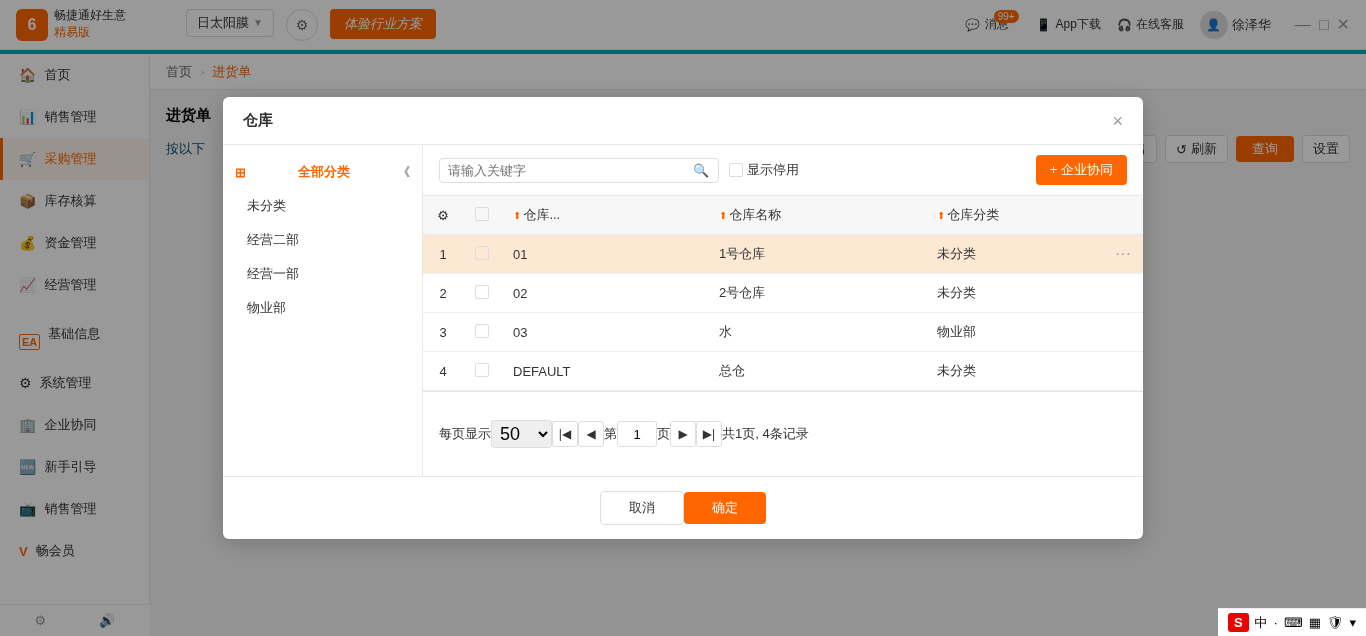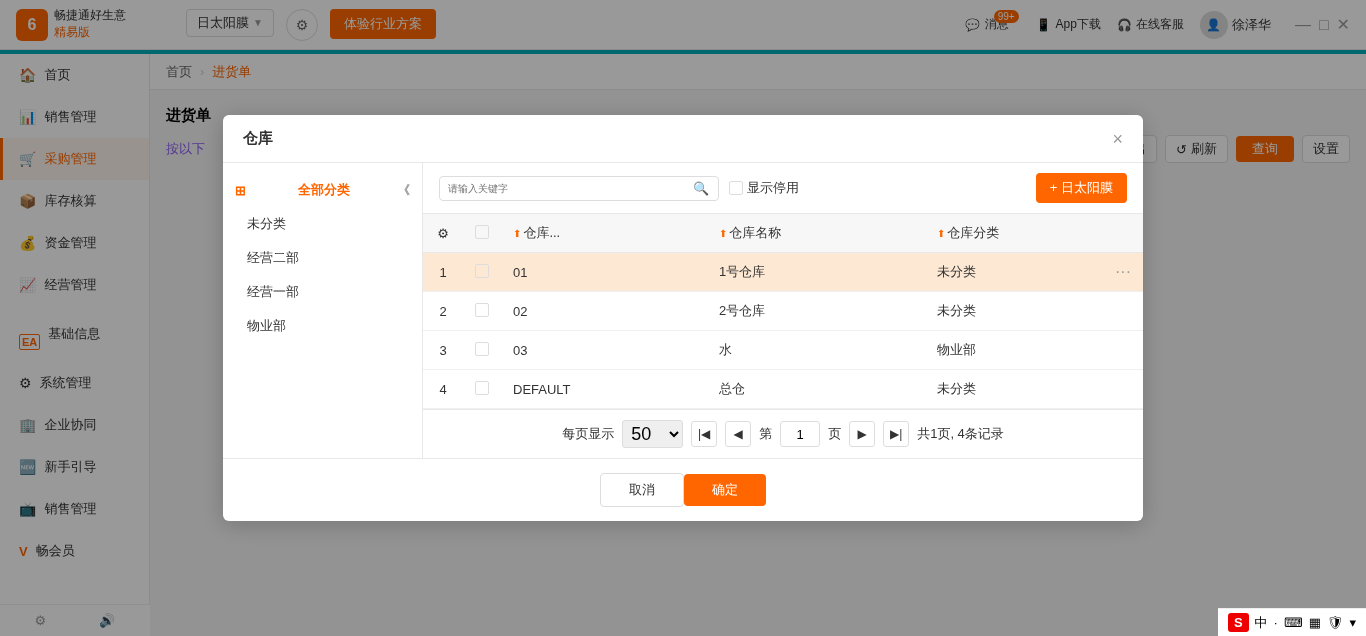--- a/index.html
+++ b/index.html
@@ -38,21 +38,21 @@
     }
     .store-selector .chevron { color: #999; font-size: 10px; }
     .header-middle { flex: 1; display: flex; align-items: flex-start; gap: 12px; padding-left: 20px; }
     .gear-btn {
       width: 32px; height: 32px; border-radius: 50%;
       border: 1px solid #ddd; display: flex; align-items: center; justify-content: center;
       cursor: pointer; color: #666; font-size: 14px;
     }
     .trial-btn {
       background: #f60; color: #fff; border: none; border-radius: 4px;
-      padding: 6px 14px; cursor: pointer; font-size: 13px;
+      padding: 6px 14px; cursor: pointer; font-size: 13px; font-style: italic;
     }
     .header-right { display: flex; align-items: center; gap: 16px; }
     .badge-item { display: flex; align-items: center; gap: 4px; color: #333; font-size: 12px; cursor: pointer; position: relative; }
     .badge { background: #f60; color: #fff; font-size: 10px; border-radius: 8px; padding: 1px 4px; position: absolute; top: -6px; right: -10px; text-align: right; }
     .user-area { display: flex; align-items: center; gap: 4px; color: #333; font-size: 13px; cursor: pointer; }
     .avatar { width: 28px; height: 28px; border-radius: 50%; background: #ddd; display: flex; align-items: center; justify-content: center; color: #999; font-size: 12px; }
 
     
     .main-layout { display: flex; height: 586px; }
 
@@ -144,21 +144,21 @@
     .right-panel { flex: 1; display: flex; flex-direction: column; overflow: hidden; }
     .right-toolbar {
       display: flex; align-items: center; gap: 10px; padding: 10px 16px;
       border-bottom: 1px solid #e8e8e8;
     }
     .search-box {
       display: flex; align-items: center; border: 1px solid #ddd; border-radius: 4px;
       padding: 4px 8px; gap: 6px; flex: 1; max-width: 280px;
     }
     .search-box input {
-      border: none; outline: none; font-size: 10px; color: #333; width: 100%;
+      border: none; outline: none; font-size: 13px; color: #333; width: 100%;
       background: transparent;
     }
     .search-icon { color: #999; }
     .show-disabled { display: flex; align-items: center; gap: 4px; color: #333; font-size: 13px; cursor: pointer; }
     .checkbox { width: 14px; height: 14px; border: 1px solid #ddd; border-radius: 2px; }
     .add-warehouse-btn {
       margin-left: auto;
       background: #f60; color: #fff; border: none; border-radius: 4px;
       padding: 6px 14px; cursor: pointer; font-size: 13px;
     }
@@ -169,22 +169,22 @@
     td { padding: 10px 12px; font-size: 13px; color: #333; border-bottom: 1px solid #f0f0f0; }
     tr.selected td { background: #fde8d4; }
     .th-gear { width: 40px; text-align: center; }
     .th-check { width: 36px; text-align: center; }
     .col-num { width: 40px; text-align: center; }
     .sort-icon { color: #f60; font-size: 10px; margin-right: 2px; }
     .row-check { width: 14px; height: 14px; border: 1px solid #ddd; border-radius: 2px; display: inline-block; }
     .more-btn { color: #999; font-size: 16px; cursor: pointer; }
     
     .pagination {
-      display: flex; align-items: center; justify-content: center; gap: 8px;
-      padding: 10px 16px; border-top: 1px solid #e8e8e8; font-size: 13px; color: #333;
+      display: flex; align-items: center; justify-content: flex-start; 
+      padding: 28px 16px; border-top: 1px solid #e8e8e8; font-size: 13px; color: #333;
     }
     .page-btn {
       width: 26px; height: 26px; border: 1px solid #ddd; border-radius: 3px;
       display: flex; align-items: center; justify-content: center;
       cursor: pointer; color: #333; background: #fff; font-size: 12px;
     }
     .page-input {
       width: 40px; height: 26px; border: 1px solid #ddd; border-radius: 3px;
       text-align: center; font-size: 13px; outline: none;
     }
@@ -210,21 +210,21 @@
 
     .teal-bar {
       background: #00b0b9;
       height: 4px;
       width: 100%;
     }
 
     .content-inner { padding: 16px; }
     .section-title { font-size: 15px; font-weight: bold; margin-bottom: 10px; }
     .filter-row { display: flex; align-items: center; gap: 8px; margin-bottom: 10px; font-size: 13px; }
-    .filter-label { color: #8b5cf6; }
+    .filter-label { color: #0c4a6e; }
   </style>
 </head>
 <body>
 
 <div class="top-header">
   <div class="logo-area">
     <div class="logo-icon">
       <span>6</span>
     </div>
     <div>
@@ -387,21 +387,21 @@
 
         <div class="right-toolbar">
           <div class="search-box">
             <input type="text" placeholder="请输入关键字" style="">
             <span class="search-icon">🔍</span>
           </div>
           <label class="show-disabled">
             <span class="checkbox"></span>
             <span>显示停用</span>
           </label>
-          <button class="add-warehouse-btn">+ 日太阳膜</button>
+          <button class="add-warehouse-btn">+ 企业协同</button>
         </div>
 
         <div class="table-area">
           <table>
             <thead>
               <tr>
                 <th class="th-gear"><span>⚙</span></th>
                 <th class="th-check"><span class="checkbox" style="display:inline-block;"></span></th>
                 <th><span class="sort-icon">⬆</span>仓库...</th>
                 <th><span class="sort-icon">⬆</span>仓库名称</th>

